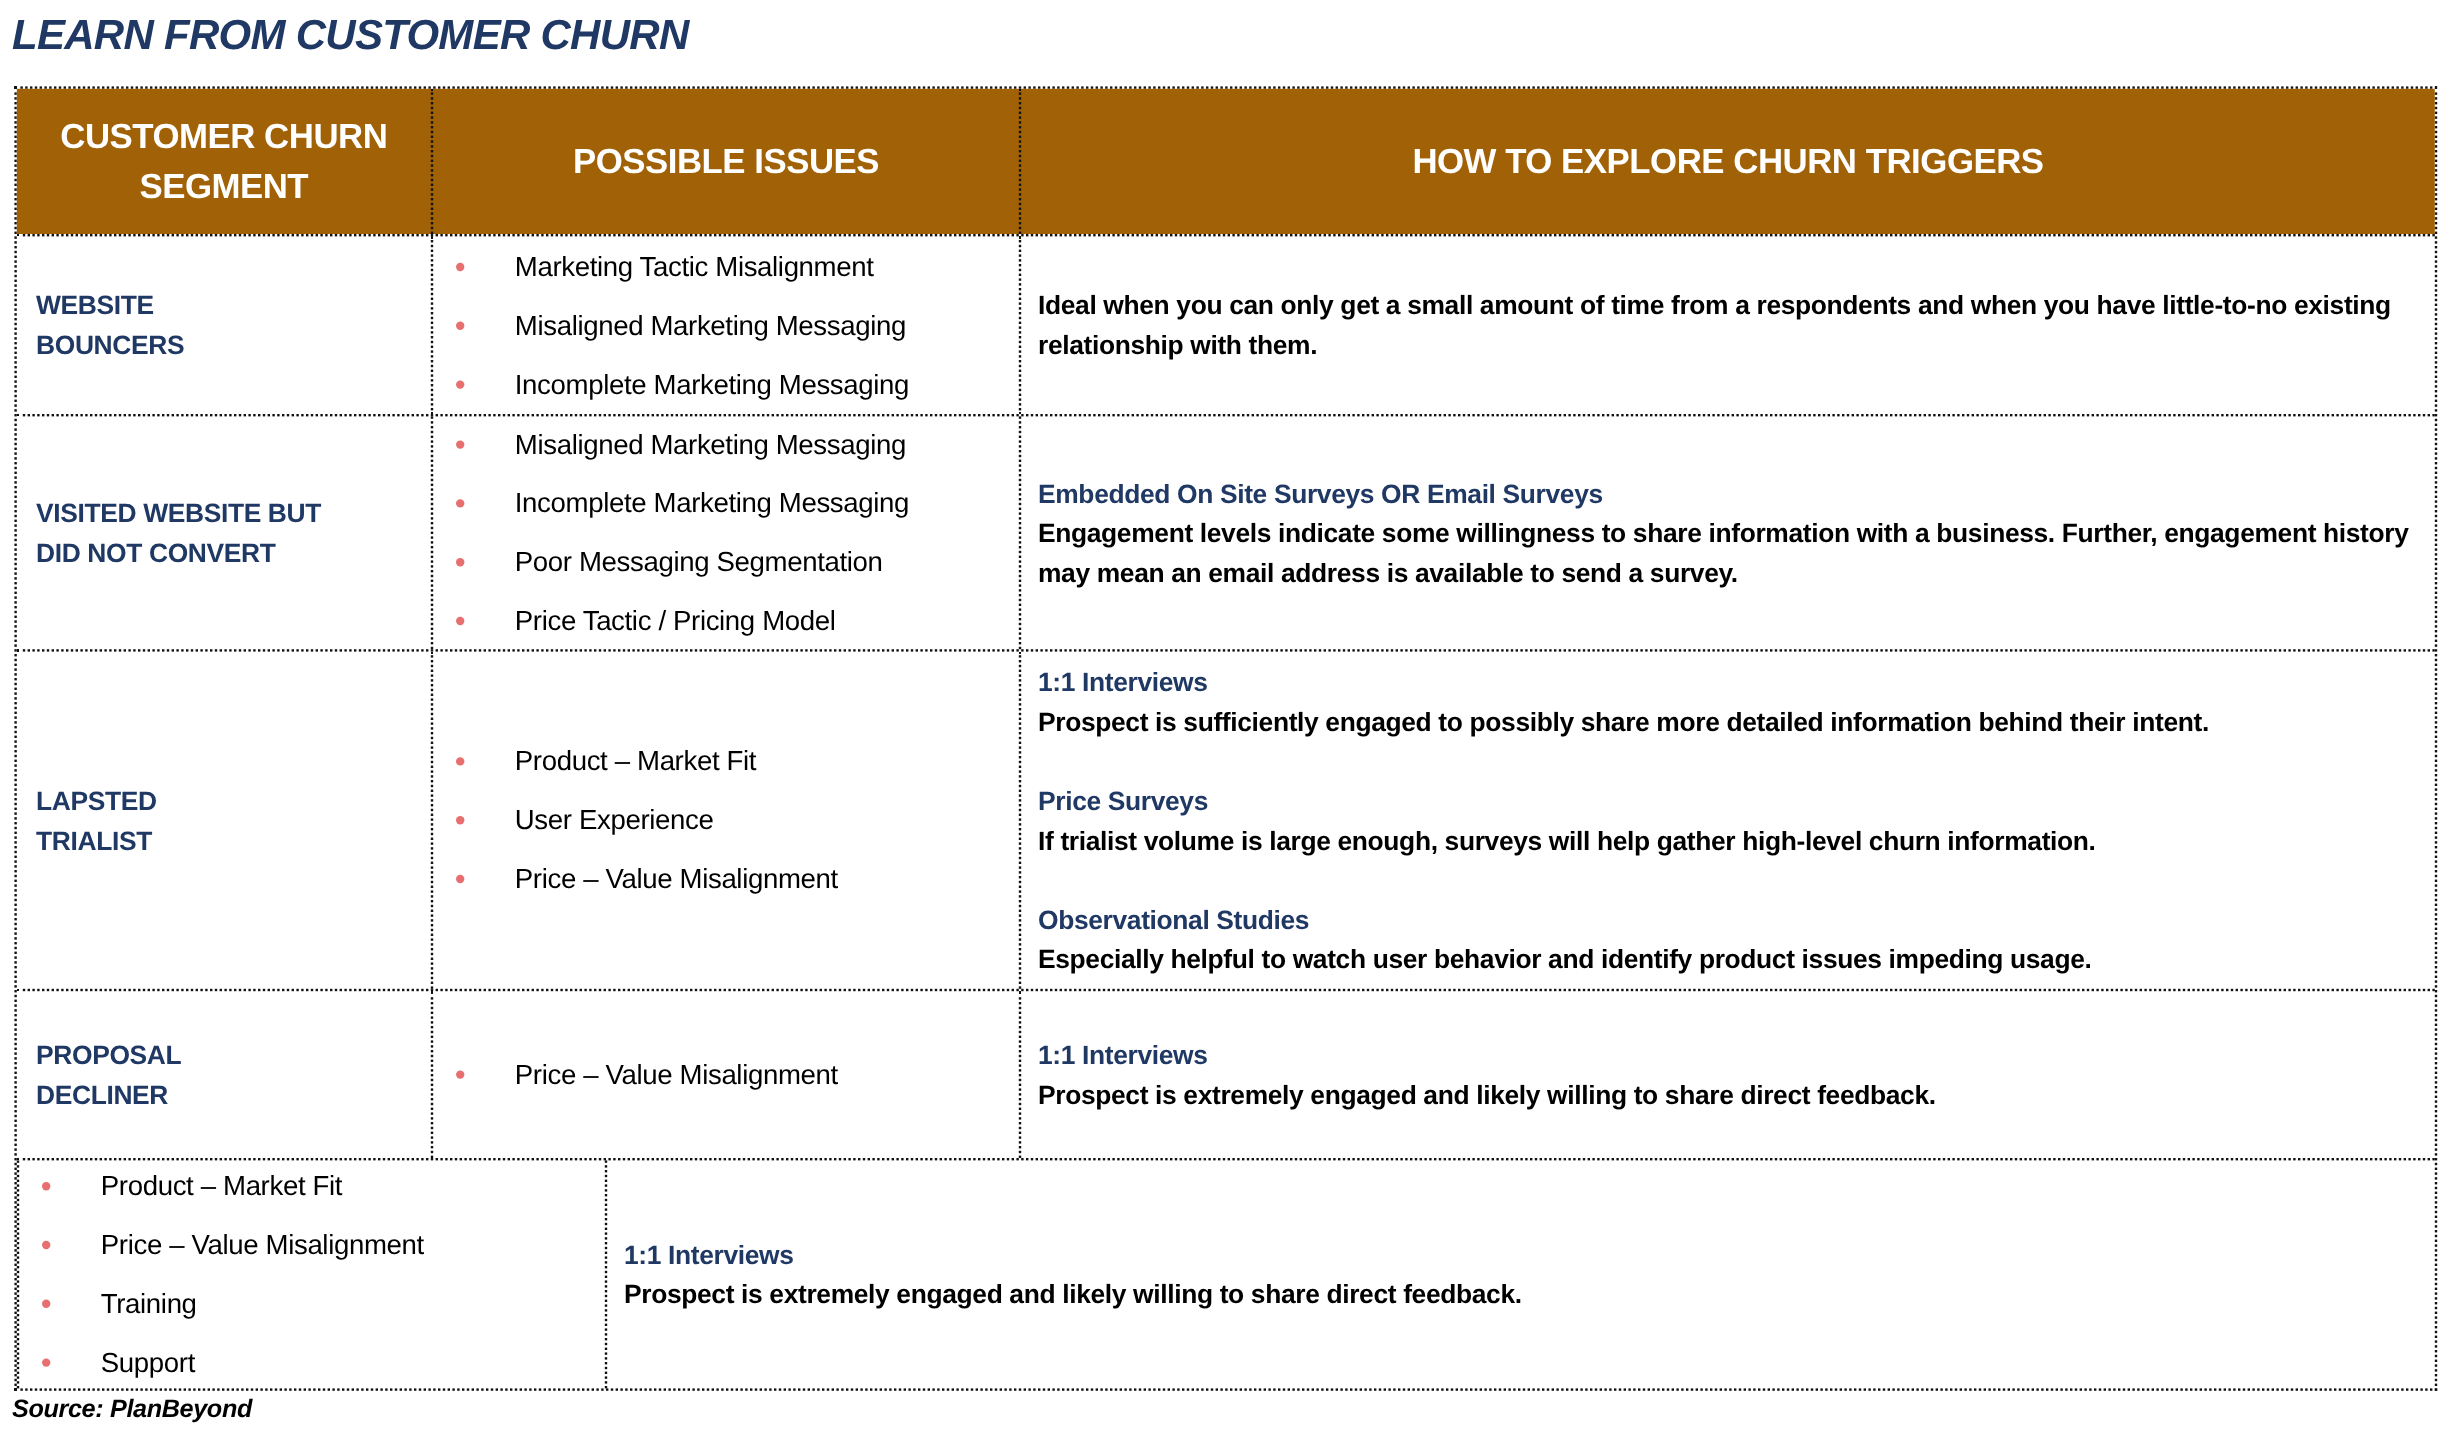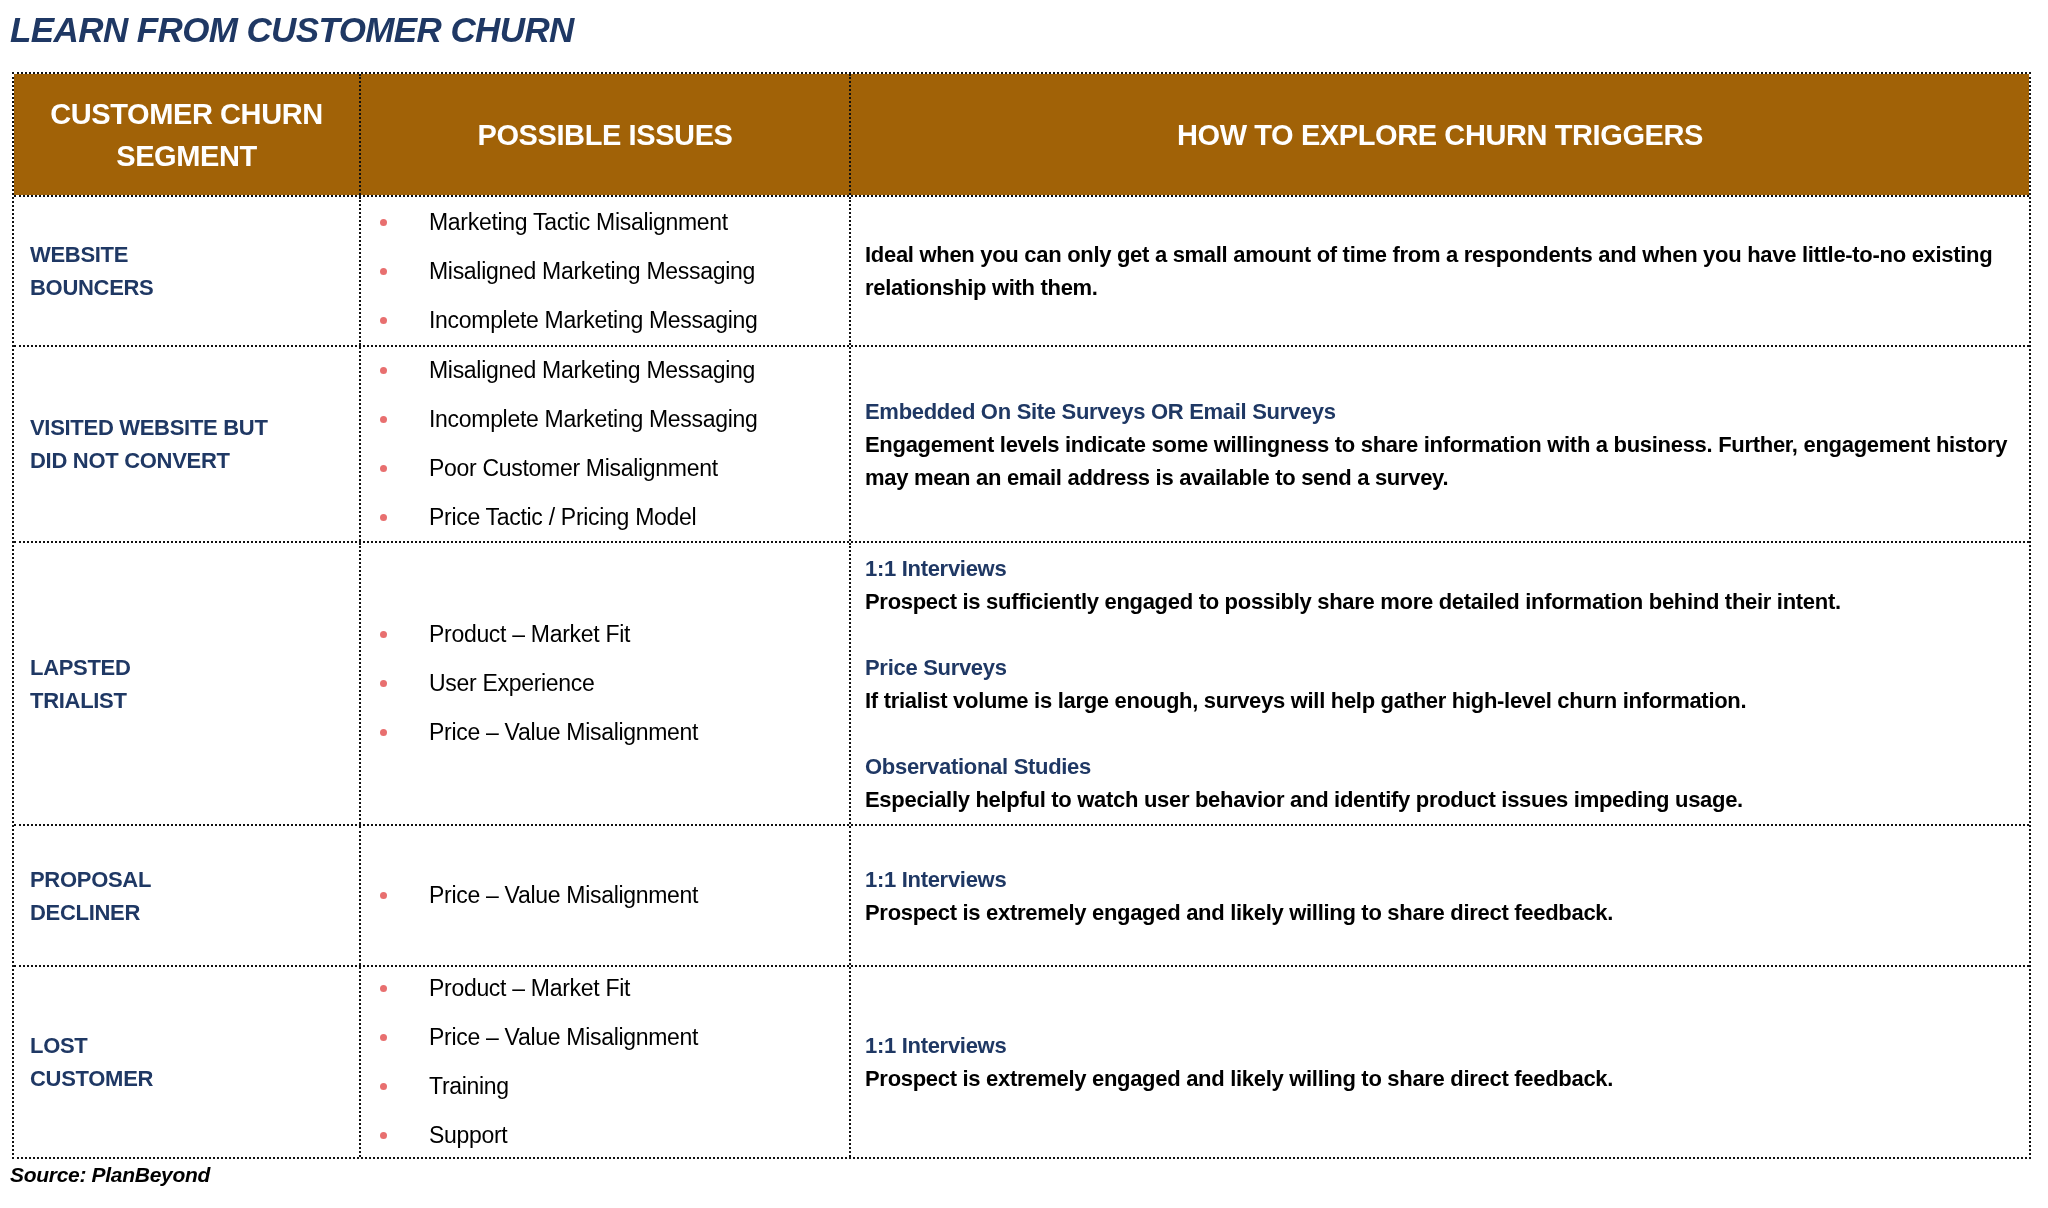--- a/index.html
+++ b/index.html
@@ -95,21 +95,21 @@
     <div class="cell c1">
       <div class="segment-label">
         <div>VISITED WEBSITE BUT</div>
         <div>DID NOT CONVERT</div>
       </div>
     </div>
     <div class="cell c2">
       <ul class="issues">
         <li class="issue"><span class="bullet"></span><span>Misaligned Marketing Messaging</span></li>
         <li class="issue"><span class="bullet"></span><span>Incomplete Marketing Messaging</span></li>
-        <li class="issue"><span class="bullet"></span><span>Poor Customer Misalignment</span></li>
+        <li class="issue"><span class="bullet"></span><span>Poor Messaging Segmentation</span></li>
         <li class="issue"><span class="bullet"></span><span>Price Tactic / Pricing Model</span></li>
       </ul>
     </div>
     <div class="cell c3">
       <div class="explore">
         <div class="method">
           <div class="method-title">Embedded On Site Surveys OR Email Surveys</div>
           <div class="method-desc">Engagement levels indicate some willingness to share information with a business. Further, engagement history may mean an email address is available to send a survey.</div>
         </div>
       </div>
@@ -164,26 +164,20 @@
       <div class="explore">
         <div class="method">
           <div class="method-title">1:1 Interviews</div>
           <div class="method-desc">Prospect is extremely engaged and likely willing to share direct feedback.</div>
         </div>
       </div>
     </div>
   </div>
 
   <div class="row body" style="top:891px;height:192px;">
-    <div class="cell c1">
-      <div class="segment-label">
-        <div>LOST</div>
-        <div>CUSTOMER</div>
-      </div>
-    </div>
     <div class="cell c2">
       <ul class="issues">
         <li class="issue"><span class="bullet"></span><span>Product – Market Fit</span></li>
         <li class="issue"><span class="bullet"></span><span>Price – Value Misalignment</span></li>
         <li class="issue"><span class="bullet"></span><span>Training</span></li>
         <li class="issue"><span class="bullet"></span><span>Support</span></li>
       </ul>
     </div>
     <div class="cell c3">
       <div class="explore">

